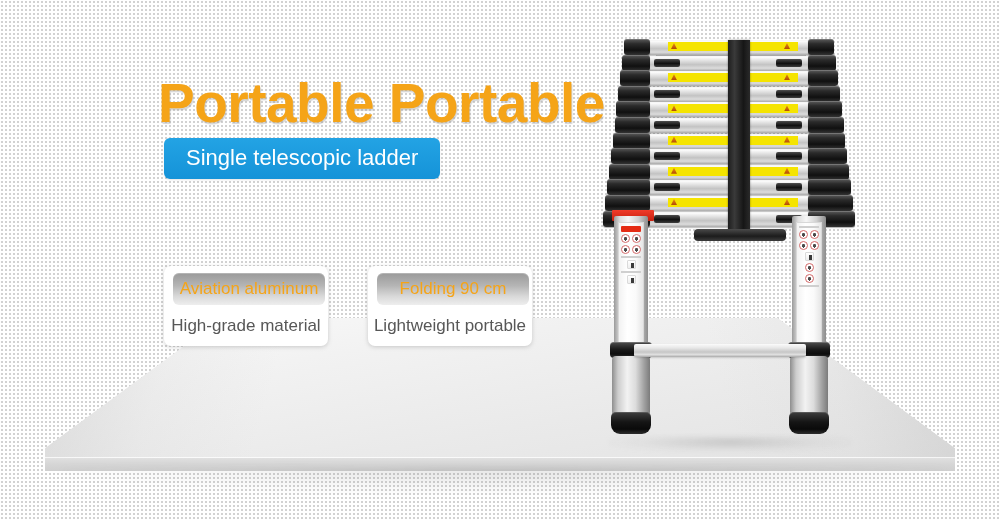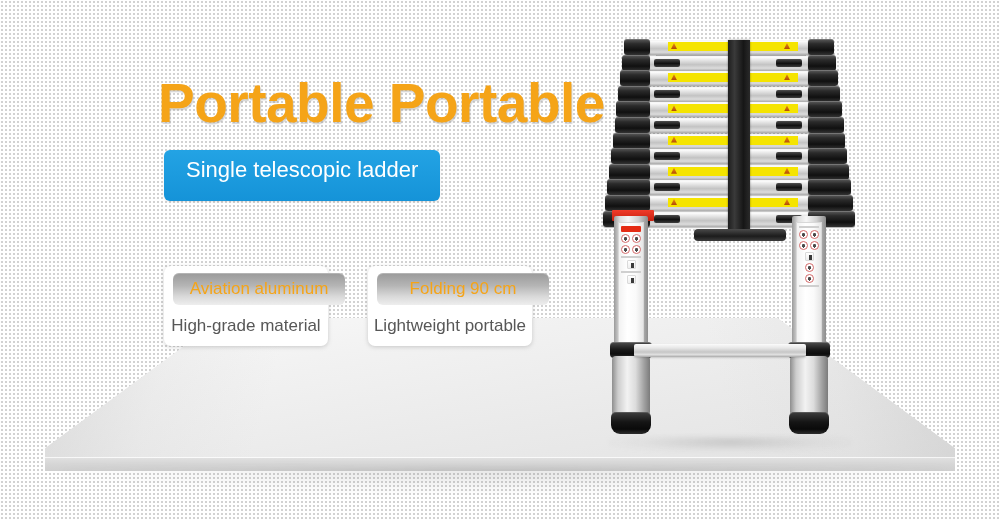--- a/index.html
+++ b/index.html
@@ -50,40 +50,40 @@
 
   
   .headline{
     position:absolute;left:158px;top:76px;
     font-size:55px;font-weight:bold;letter-spacing:-0.5px;
     color:#F5A418;line-height:1;
     text-shadow:1px 2px 1px rgba(150,150,150,0.40);
     white-space:nowrap;
   }
   .badge{
-    position:absolute;left:164px;top:150px;
+    position:absolute;left:164px;top:138px;
     background:linear-gradient(180deg,#23a3e4 0%,#1593d8 100%);
     border-radius:6px;
-    padding:9px 22px 20px 22px;
+    padding:9px 22px 10px 22px;
     color:#ffffff;font-size:22px;line-height:1;
     white-space:nowrap;
     box-shadow:0 1px 2px rgba(0,0,0,0.10);
   }
 
   
   .cards{position:absolute;left:164px;top:266px;}
   .card{
     position:absolute;top:0;width:164px;height:80px;
     background:#ffffff;border-radius:7px;
     box-shadow:0 1px 4px rgba(120,120,120,0.35);
   }
   .card.c0{left:0;}
   .card.c1{left:204px;}
   .card-pill{
-    position:absolute;left:9px;top:7px;width:172px;height:32px;
+    position:absolute;left:9px;top:7px;width:152px;height:32px;
     border-radius:6px;
     background:linear-gradient(180deg,#9a9a9a 0%,#b5b5b5 40%,#d8d8d8 72%,#eeeeee 100%);
     display:flex;align-items:center;justify-content:center;
     color:#F5A418;font-size:17px;white-space:nowrap;
     box-shadow:inset 0 1px 0 rgba(255,255,255,0.25);
   }
   .card-sub{
     position:absolute;left:0;top:44px;width:164px;height:32px;
     display:flex;align-items:center;justify-content:center;
     color:#575757;font-size:17px;white-space:nowrap;

